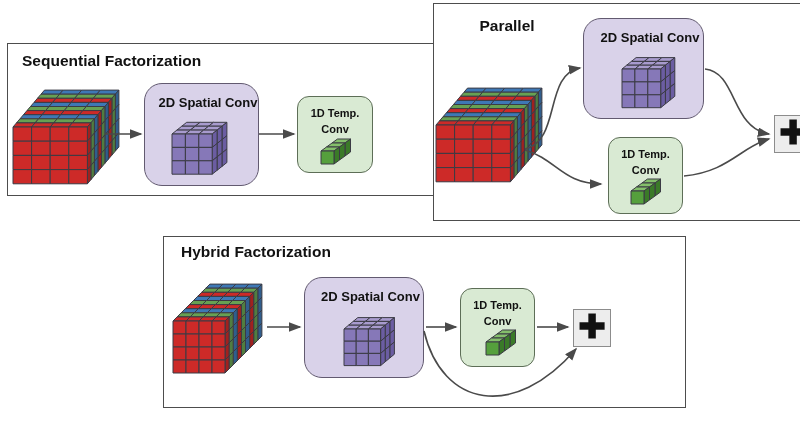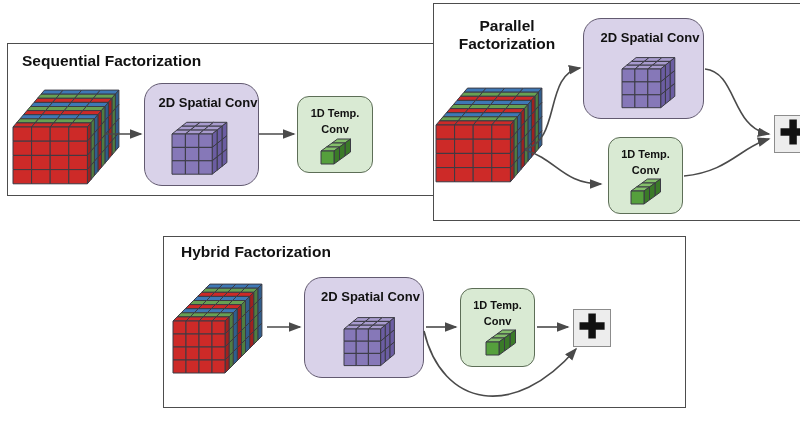--- a/index.html
+++ b/index.html
@@ -174,21 +174,20 @@
         <rect x="313.0" y="107.0" width="13" height="13" fill="#55a03c"></rect>
       </g>
     <path class="arrow" marker-end="url(#ar0)" d="M97,90 L133,90"></path>
     <path class="arrow" marker-end="url(#ar0)" d="M251,90 L286,90"></path>
   </svg>
 </div>
 
 <div class="panel" style="left:403px;top:3px;width:394px;height:218px;margin-left:30px;">
   <div class="ptitle2" style="left:8px;top:13px;width:130px;">
     <div>Parallel</div>
-    <div>Factorization</div>
   </div>
 
   <div class="box spatial" style="left:149px;top:14px;width:121px;height:101px;">
     <div class="blabel">2D Spatial Conv</div>
   </div>
 
   <div class="box temporal" style="left:174px;top:133px;width:75px;height:77px;">
     <div class="blabel2">
       <div>1D Temp.</div>
       <div>Conv</div>

